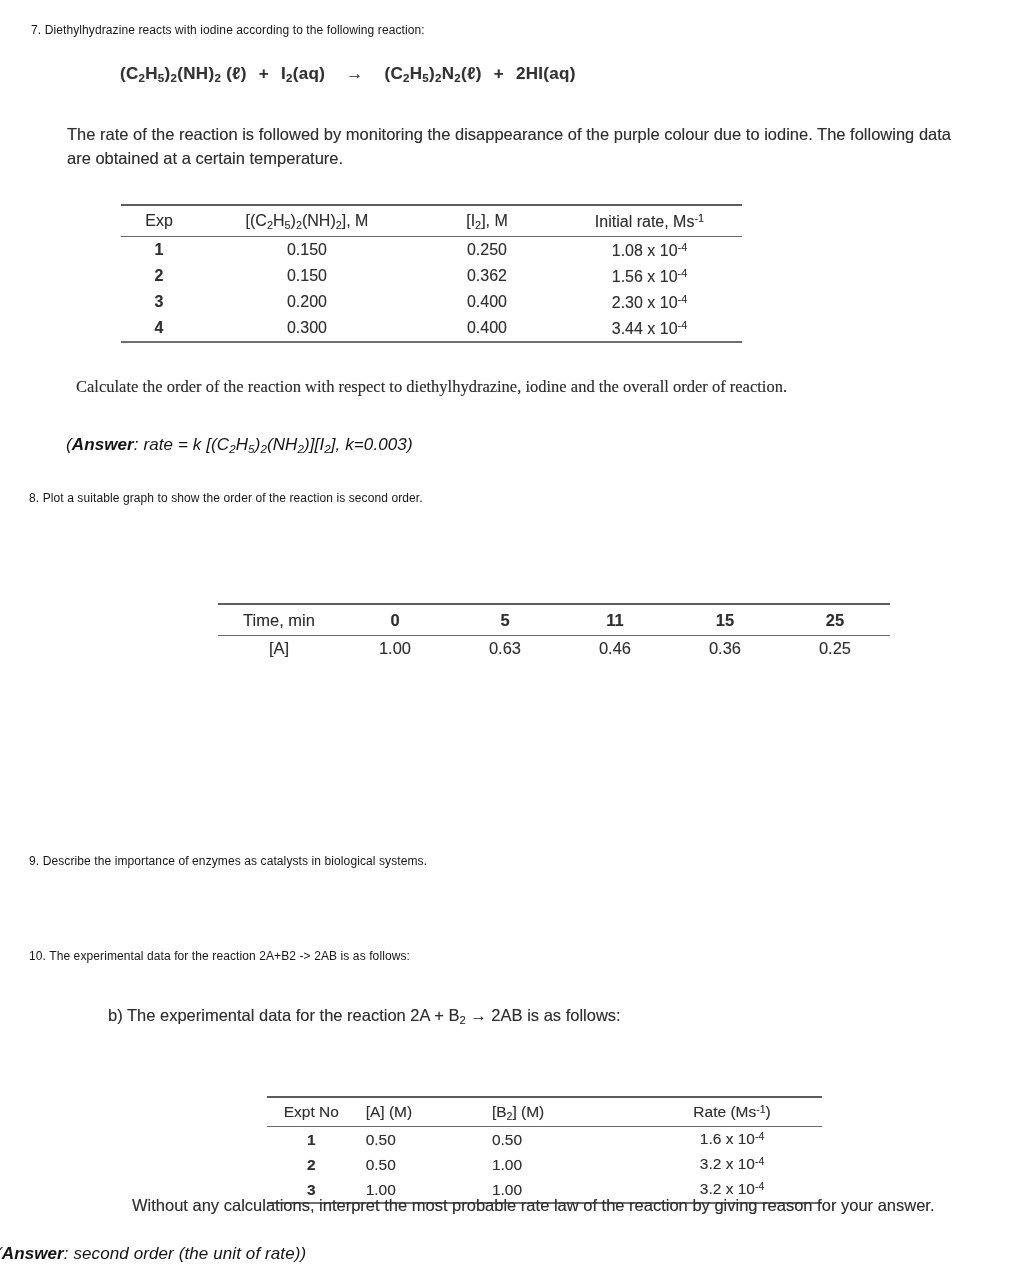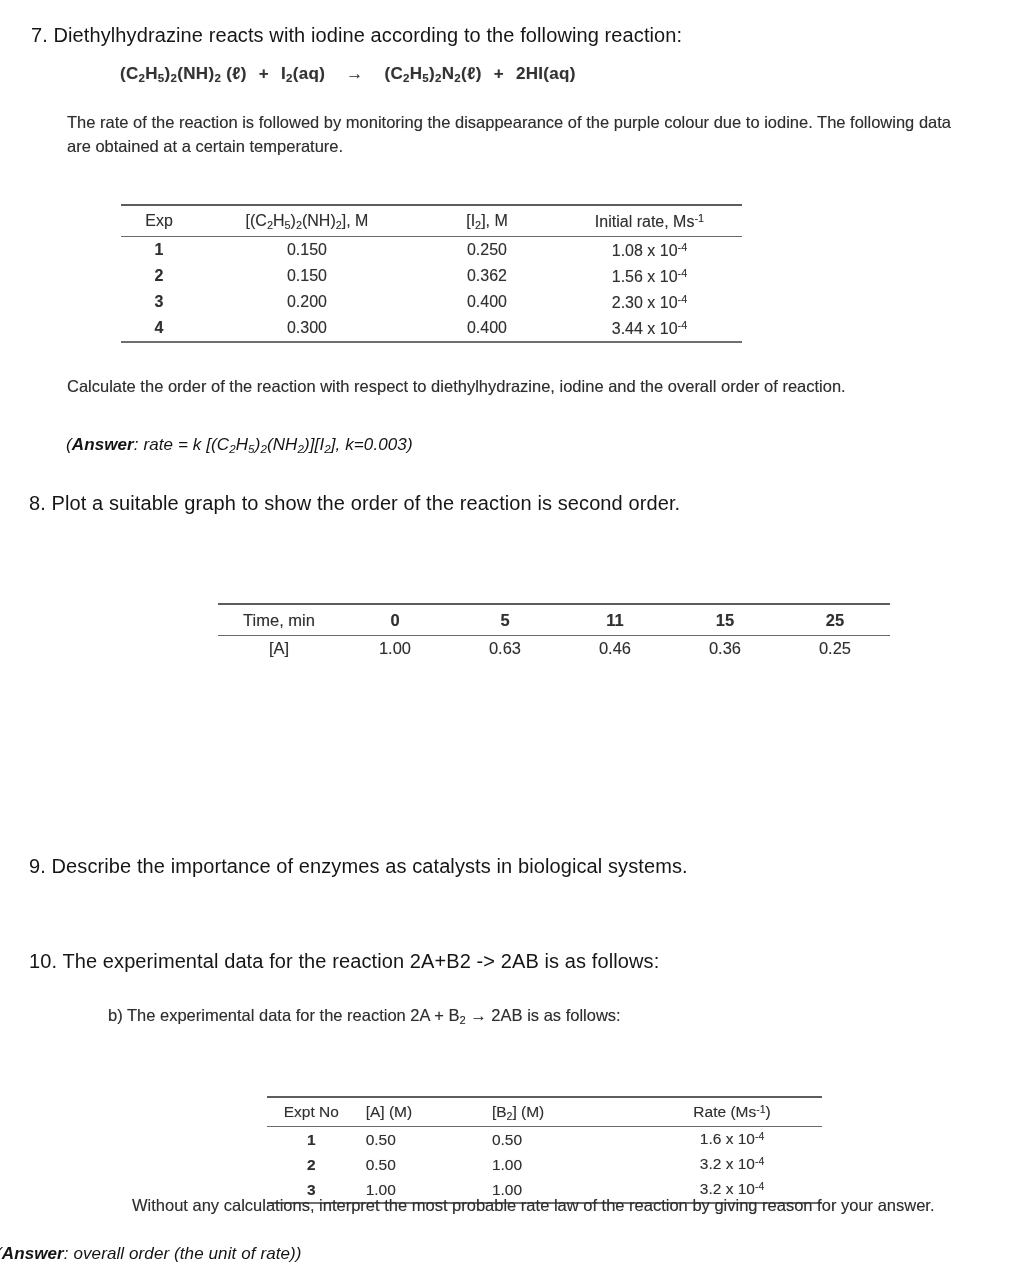--- a/index.html
+++ b/index.html
@@ -12,21 +12,21 @@
     height: 1278px;
     position: relative;
     font-family: "Liberation Sans", sans-serif;
     color: #111111;
     overflow: hidden;
   }
 
   
   .q-line {
     position: absolute;
-    font-size: 20px;
+    font-size: 12px;
     line-height: 1.35;
     color: #161616;
     letter-spacing: 0.1px;
   }
 
   .scan-text {
     position: absolute;
     font-family: "Liberation Sans", sans-serif;
     font-size: 16.5px;
     line-height: 1.45;
@@ -112,21 +112,21 @@
 <div class="eqn" style="left:120px; top:64px;">
   <span>(C<sub>2</sub>H<sub>5</sub>)<sub>2</sub>(NH)<sub>2</sub> (ℓ)</span>
   <span style="padding:0 7px;">+</span>
   <span>I<sub>2</sub>(aq)</span>
   <span style="padding:0 16px;">→</span>
   <span>(C<sub>2</sub>H<sub>5</sub>)<sub>2</sub>N<sub>2</sub>(ℓ)</span>
   <span style="padding:0 7px;">+</span>
   <span>2HI(aq)</span>
 </div>
 
-<div class="scan-text" style="left:67px; top:111px; width:884px;">The rate of the reaction is followed by monitoring the disappearance of the purple colour due to iodine. The following data are obtained at a certain temperature.</div>
+<div class="scan-text" style="left:67px; top:123px; width:884px;">The rate of the reaction is followed by monitoring the disappearance of the purple colour due to iodine. The following data are obtained at a certain temperature.</div>
 
 <table class="dtable" id="table-exp-rate">
   <thead>
     <tr class="topline">
       <td class="c0">Exp</td>
       <td class="c1">[(C<sub>2</sub>H<sub>5</sub>)<sub>2</sub>(NH)<sub>2</sub>], M</td>
       <td class="c2">[I<sub>2</sub>], M</td>
       <td class="c3">Initial rate, Ms<sup>-1</sup></td>
     </tr>
   </thead>
@@ -151,21 +151,21 @@
     </tr>
     <tr class="botline">
       <td class="c0">4</td>
       <td class="c1">0.300</td>
       <td class="c2">0.400</td>
       <td class="c3">3.44 x 10<sup>-4</sup></td>
     </tr>
   </tbody>
 </table>
 
-<div class="scan-text" style="left:67px; top:375px; width:884px;">Calculate the order of the reaction with respect to diethylhydrazine, iodine and the overall order of reaction.</div>
+<div class="scan-text" style="left:76px; top:375px; width:884px;font-family:Liberation Serif, serif;">Calculate the order of the reaction with respect to diethylhydrazine, iodine and the overall order of reaction.</div>
 
 <div class="answer-line" style="left:66px; top:435px;">
   <span>(</span><b>Answer</b><span>: rate = k [(C<sub>2</sub>H<sub>5</sub>)<sub>2</sub>(NH<sub>2</sub>)][I<sub>2</sub>], k=0.003)</span>
 </div>
 
 <div class="q-line" style="left:29px; top:490px; width:900px;">8. Plot a suitable graph to show the order of the reaction is second order.</div>
 
 <table class="dtable" id="table-time-conc">
   <thead>
     <tr class="topline">
@@ -224,14 +224,14 @@
       <td class="c1">1.00</td>
       <td class="c2">1.00</td>
       <td class="c3">3.2 x 10<sup>-4</sup></td>
     </tr>
   </tbody>
 </table>
 
 <div class="scan-text" style="left:132px; top:1194px; width:824px;">Without any calculations, interpret the most probable rate law of the reaction by giving reason for your answer.</div>
 
 <div class="answer-line" style="left:-4px; top:1244px;">
-  <span>(</span><b>Answer</b><span>: overall order (the unit of rate))</span>
+  <span>(</span><b>Answer</b><span>: second order (the unit of rate))</span>
 </div>
 
 </body></html>

